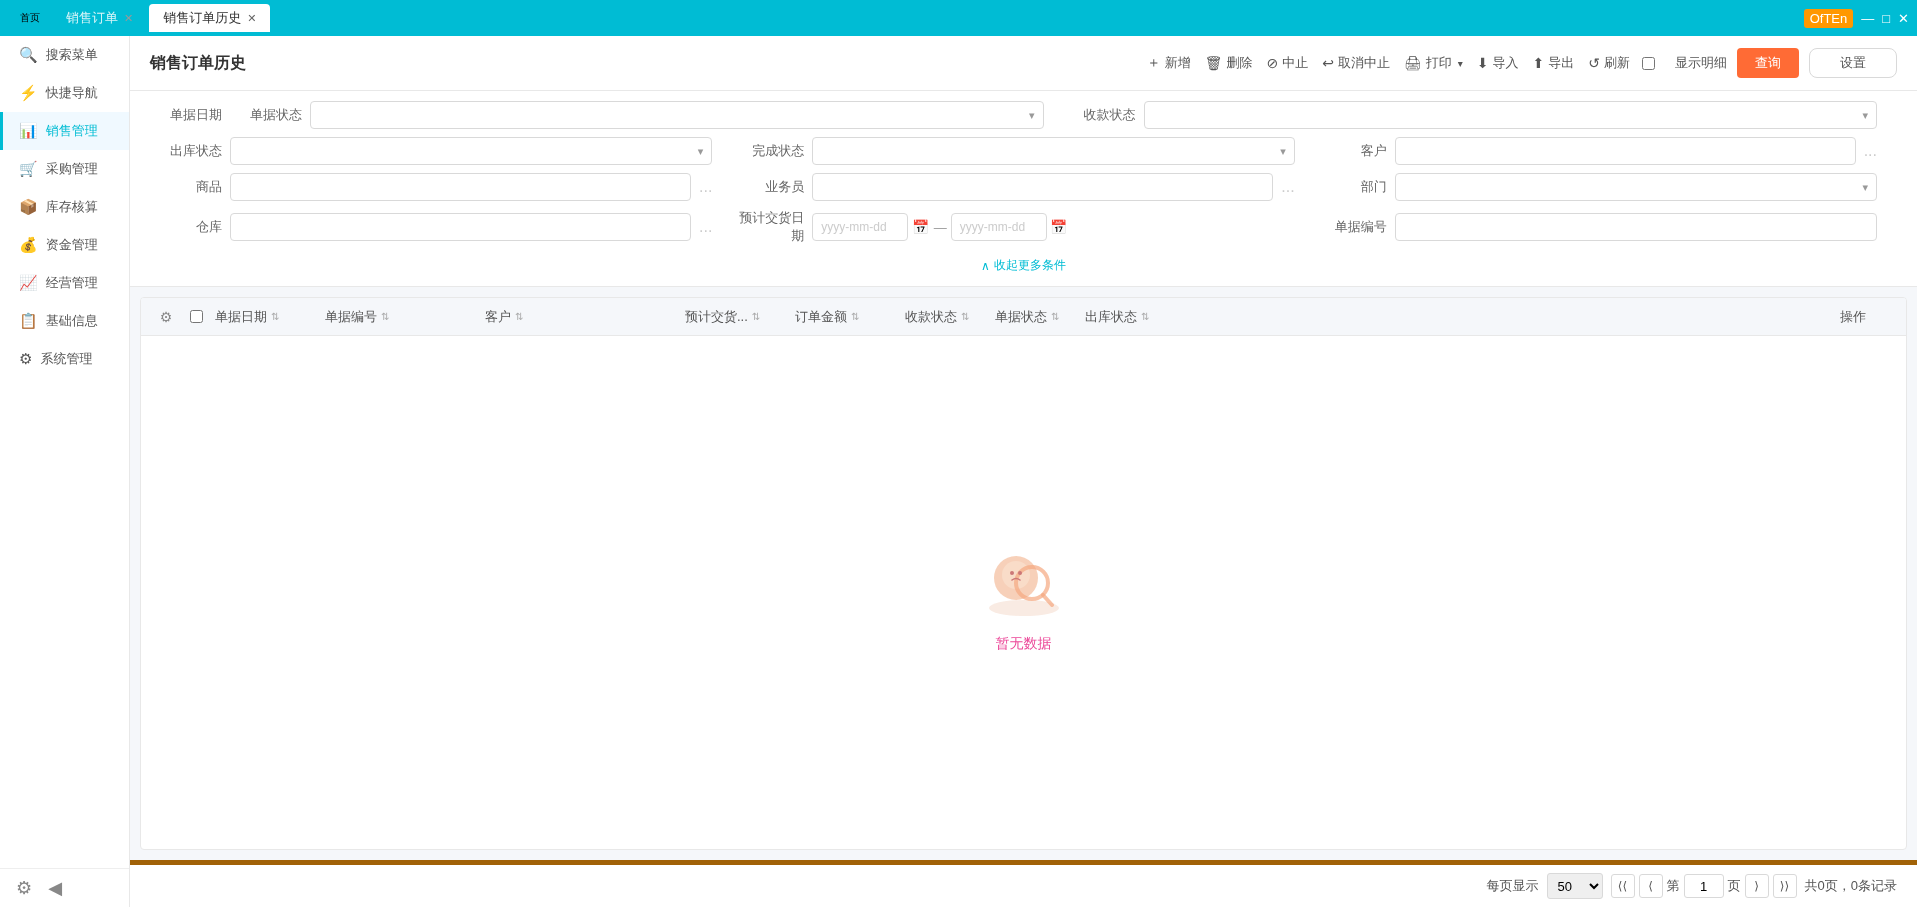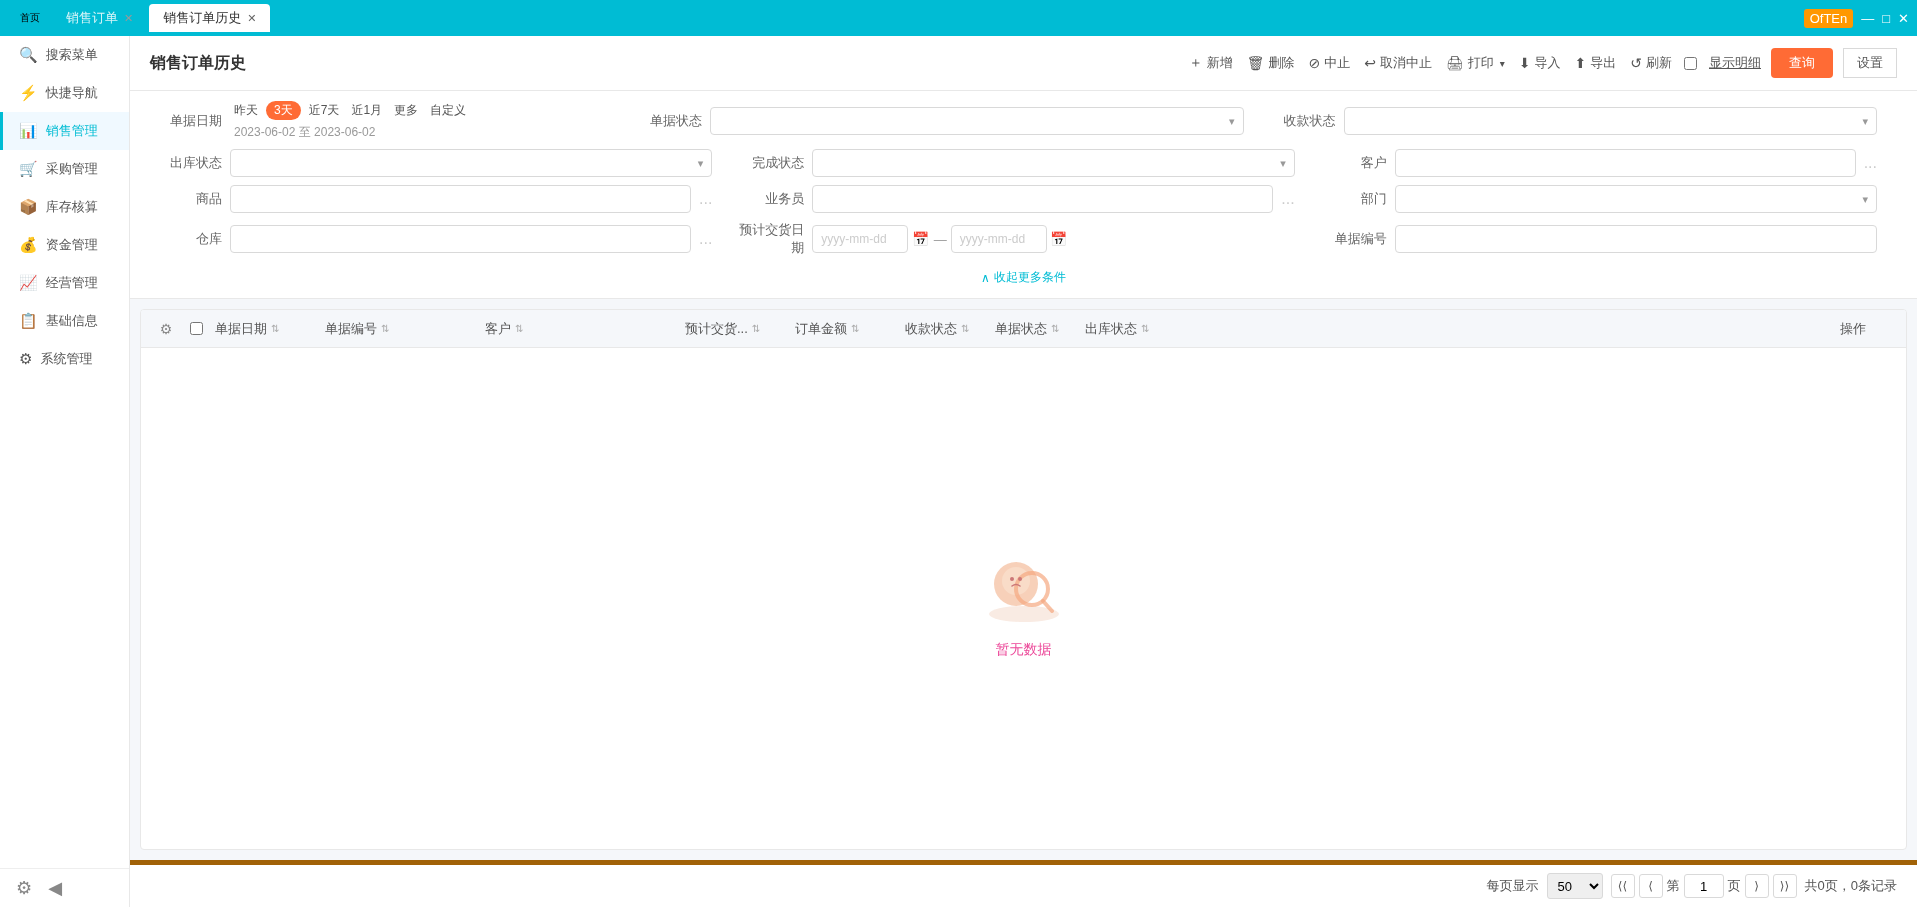--- a/index.html
+++ b/index.html
@@ -141,33 +141,32 @@
       border: none;
       padding: 6px 18px;
       border-radius: 4px;
       cursor: pointer;
       font-size: 13px;
     }
     .btn-setting {
       background: #fff;
       color: #555;
       border: 1px solid #d9d9d9;
-      padding: 5px 13px;
-      border-radius: 0;
+      padding: 5px 30px;
+      border-radius: 8px;
       cursor: pointer;
       font-size: 13px;
     }
     .display-checkbox {
       display: flex;
       align-items: center;
-      gap: 12px;
-      font-size: 13px;
-      color: #555;
-      cursor: pointer;
-      text-decoration: underline;
+      gap: 20px;
+      font-size: 13px;
+      color: #555;
+      cursor: pointer;
     }
 
     
     .filter-area {
       background: #fff;
       padding: 10px 20px;
       border-bottom: 1px solid #e8e8e8;
       flex-shrink: 0;
     }
     .filter-row {
@@ -481,31 +480,20 @@
         </div>
         <button class="btn-query">查询</button>
         <button class="btn-setting">设置</button>
       </div>
     </div>
 
     <div class="filter-area">
 
       <div class="filter-row">
         <span class="filter-label">单据日期</span>
-        <div class="filter-control" style="flex:0 0 380px; flex-direction:column; align-items:flex-start; gap:2px;">
-          <div class="date-quick-btns">
-            <span class="dq-btn">昨天</span>
-            <span class="dq-btn active">3天</span>
-            <span class="dq-btn">近7天</span>
-            <span class="dq-btn">近1月</span>
-            <span class="dq-btn">更多</span>
-            <span class="dq-btn">自定义</span>
-            <span class="date-range-text">2023-06-02 至 2023-06-02</span>
-          </div>
-        </div>
         <span class="filter-label">单据状态</span>
         <div class="filter-control">
           <div class="filter-select">
             <span></span>
             <span class="arrow">▾</span>
           </div>
         </div>
         <span class="filter-label">收款状态</span>
         <div class="filter-control">
           <div class="filter-select">

